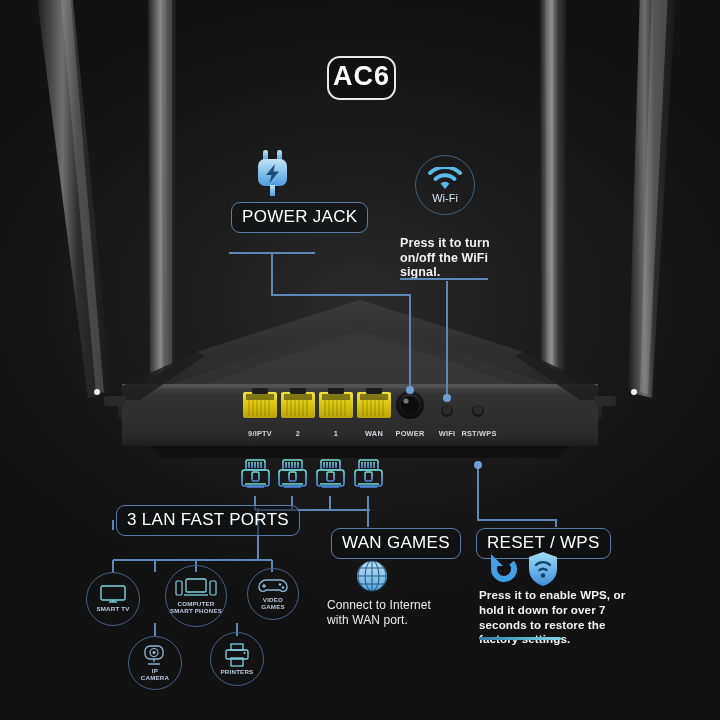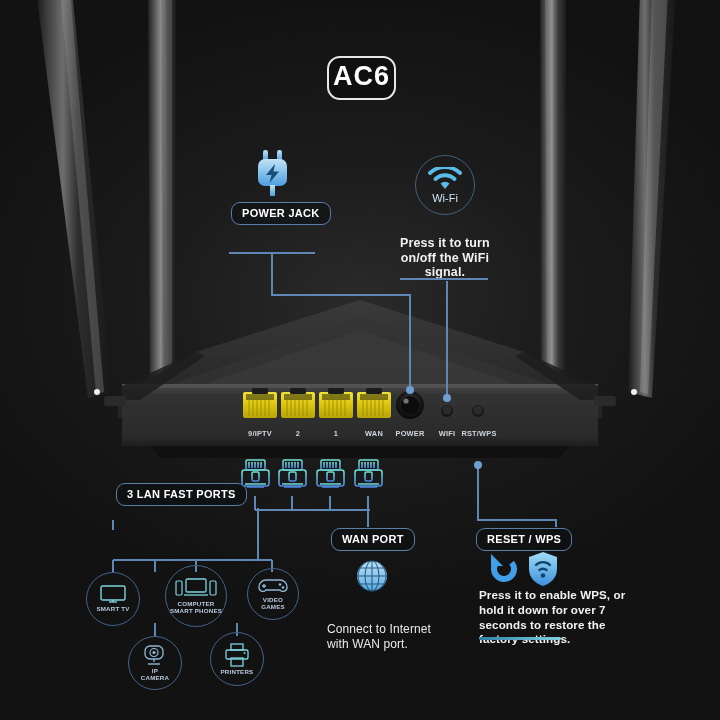--- a/index.html
+++ b/index.html
@@ -12,31 +12,31 @@
 
   
   .hw{position:absolute;left:0;top:0;width:720px;height:720px;}
 
   
   .lines{position:absolute;left:0;top:0;width:720px;height:720px;}
 
   
   .badge{position:absolute;border:1.4px solid #5b7ea8;border-radius:9px;
     color:#fff;background:rgba(12,14,18,.55);
-    font-size:11px;font-weight:700;letter-spacing:.3px;
+    font-size:17px;font-weight:400;letter-spacing:.3px;
     padding:4px 10px 5px;white-space:nowrap;}
   .badge.big{font-size:27px;font-weight:700;letter-spacing:1px;
     border:2.2px solid #e8e8e8;border-radius:13px;padding:3px 4px 6px;
     background:rgba(10,10,10,.5);}
 
   
   .desc{position:absolute;color:#f2f2f2;font-size:12.5px;font-weight:700;
     line-height:1.16;letter-spacing:.1px;}
   .desc.small{font-size:11.5px;line-height:1.25;font-weight:700;}
-  .desc.thin{font-weight:400;margin-top:24px;}
+  .desc.thin{font-weight:400;}
 
   
   .rule{position:absolute;height:2px;background:#5e87b5;}
   .rule.teal{height:3px;border-radius:2px;
     background:linear-gradient(90deg,#2f7fa8,#7fd3e0);}
 
   
   .circ{position:absolute;border:1.3px solid #44628a;border-radius:50%;
     display:flex;flex-direction:column;align-items:center;justify-content:center;
     box-sizing:border-box;}
@@ -269,21 +269,21 @@
   <div class="rule" style="left:229px;top:252px;width:86px;"></div>
 
   <div class="wifi-circ" style="left:415px;top:155px;width:60px;height:60px;">
     <svg width="34" height="22" viewBox="0 0 34 22">
       <path d="M2 6 A22 22 0 0 1 32 6" stroke="#5bbbe8" stroke-width="4" fill="none" stroke-linecap="round"></path>
       <path d="M7.5 12 A14 14 0 0 1 26.5 12" stroke="#5bbbe8" stroke-width="4" fill="none" stroke-linecap="round"></path>
       <path d="M17 22 L12.5 16.5 A7 7 0 0 1 21.5 16.5 Z" fill="#5bbbe8"></path>
     </svg>
     <div class="lbl">Wi-Fi</div>
   </div>
-  <div class="desc" style="left:400px;top:236px;white-space:pre-line;text-align:center;">Press it to turn
+  <div class="desc" style="left:400px;top:236px;white-space:pre-line;">Press it to turn
 on/off the WiFi
 signal.</div>
   <div class="rule" style="left:400px;top:278px;width:88px;"></div>
 
   <svg class="ico" style="left:240px;top:458px;width:150px;height:42px;" viewBox="0 0 150 42">
     <defs>
         <linearGradient id="rjG" x1="0" y1="0" x2="0" y2="1">
       <stop offset="0%" stop-color="#6fe3d2"></stop>
           <stop offset="100%" stop-color="#4d84e0"></stop>
     </linearGradient>
@@ -317,23 +317,23 @@
         <rect x="6" y="2" width="19" height="10" rx="1.5"></rect>
         <path d="M9 4 v6 M12 4 v6 M15 4 v6 M18 4 v6 M21 4 v6"></path>
         <rect x="2" y="12" width="27" height="16" rx="2.5"></rect>
         <rect x="12" y="14" width="7" height="9" rx="1.5"></rect>
         <path d="M5 26 h21 M7 29 h17"></path>
         <path d="M15.5 28 v10"></path>
       </g>
     </g>
   </svg>
 
-  <div class="badge" style="left:116px;top:483px;">3 LAN FAST PORTS</div>
-
-  <div class="badge" style="left:331px;top:528px;">WAN PORT</div>
+  <div class="badge" style="left:116px;top:505px;">3 LAN FAST PORTS</div>
+
+  <div class="badge" style="left:331px;top:528px;">WAN GAMES</div>
   <svg class="ico" style="left:354px;top:558px;width:36px;height:36px;" viewBox="0 0 36 36">
     <defs>
         <linearGradient id="globeG" x1="0" y1="0" x2="0" y2="1">
       <stop offset="0%" stop-color="#bfe4f7"></stop>
           <stop offset="100%" stop-color="#5aa8e0"></stop>
     </linearGradient>
       </defs>
     <circle cx="18" cy="18" r="15" fill="url(#globeG)"></circle>
     <g stroke="#1b4d74" stroke-width="1.1" fill="none" opacity=".85">
       <ellipse cx="18" cy="18" rx="7" ry="15"></ellipse>

